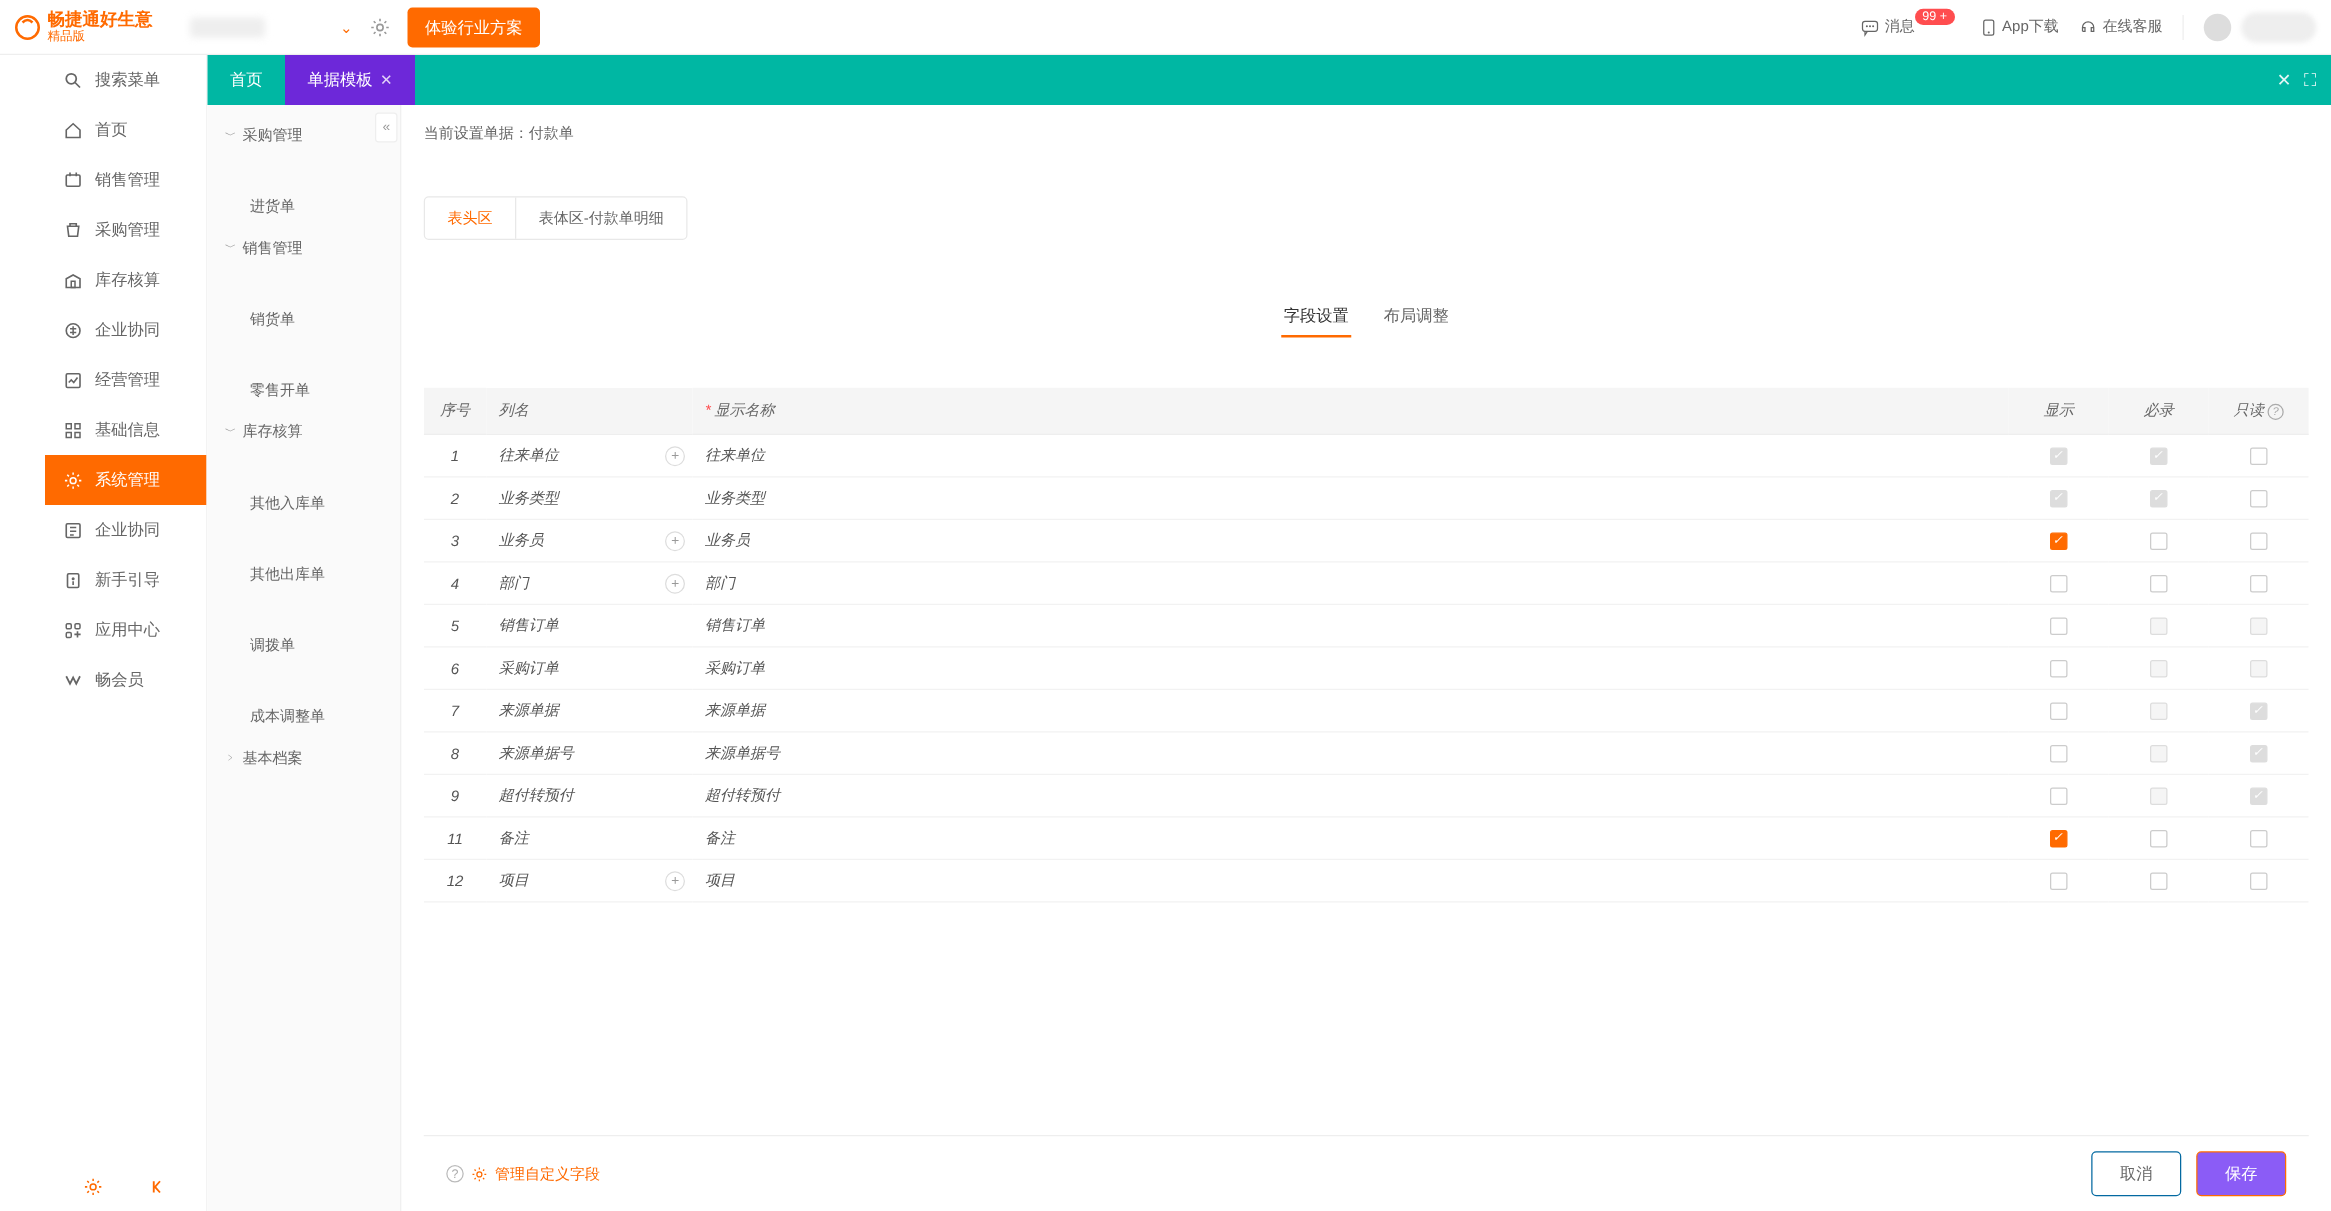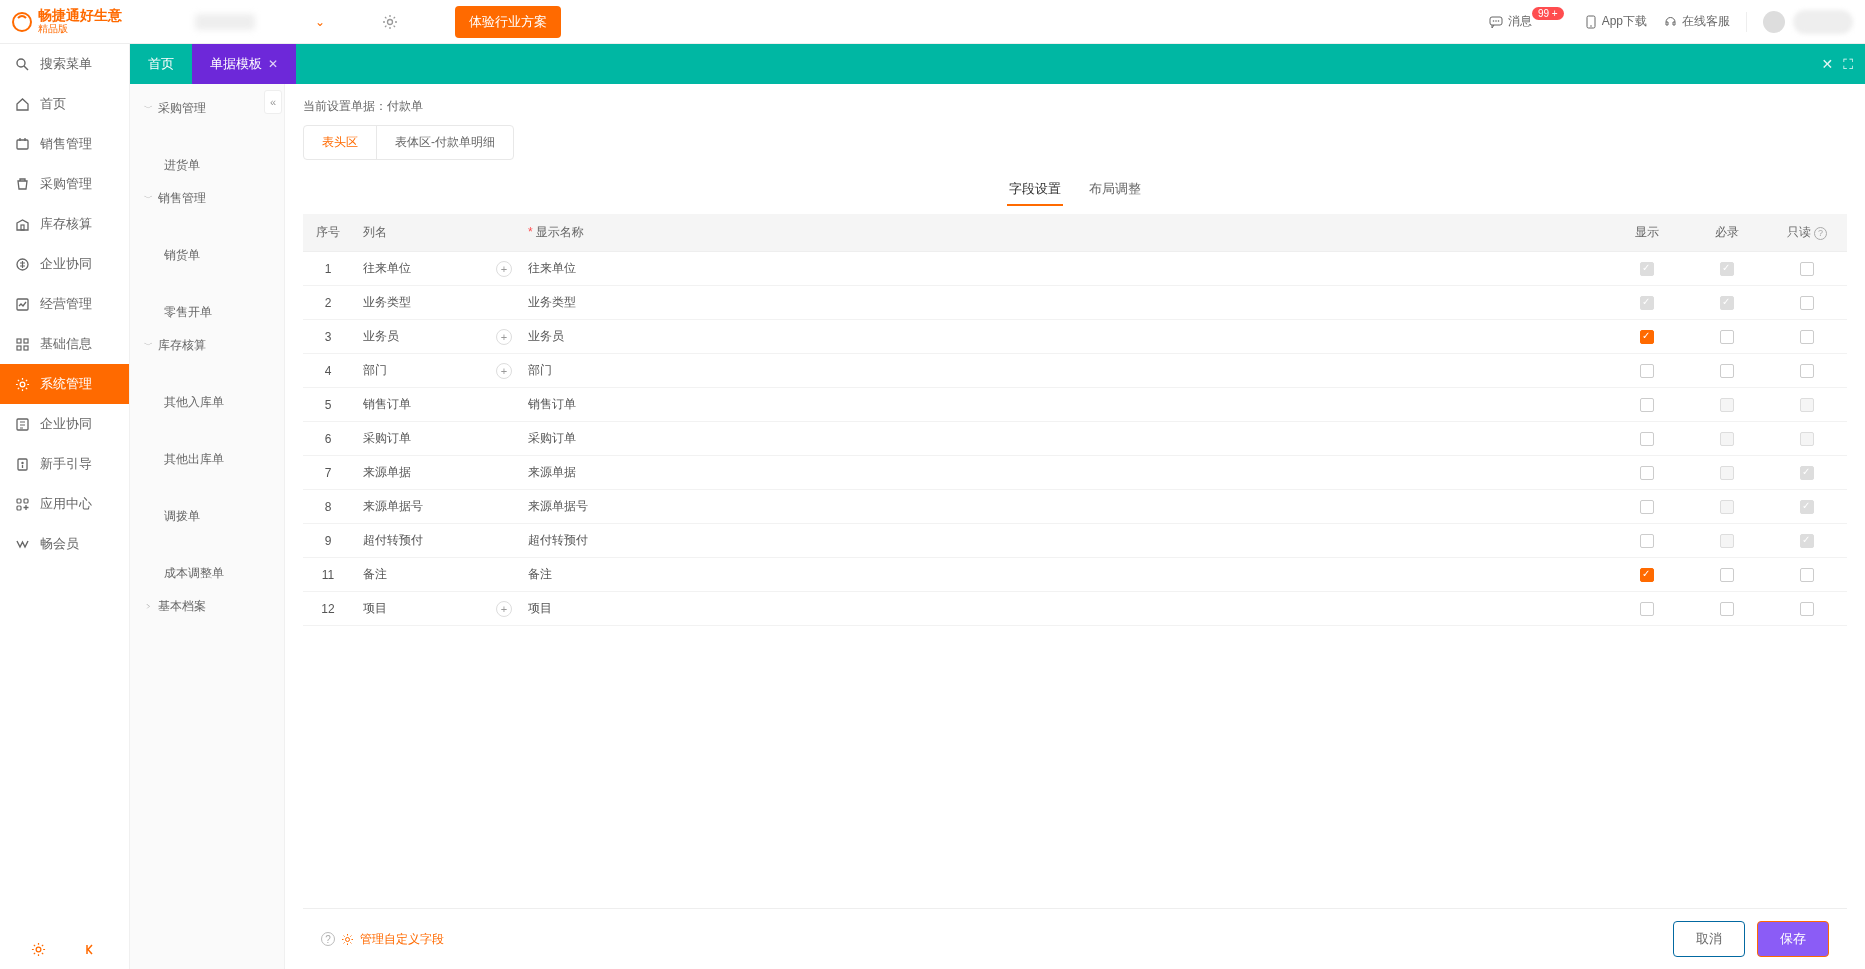--- a/index.html
+++ b/index.html
@@ -1,35 +1,35 @@
 <!DOCTYPE html>
 <html><head>
   <meta charset="utf-8">
   <style>
     * { margin: 0; padding: 0; box-sizing: border-box; }
     body { font-family: "Microsoft YaHei", Arial, sans-serif; font-size: 13px; color: #333; background: #fff; overflow: hidden; }
     
     
-    .top-header { height: 44px; display: flex; align-items: center; padding: 0 12px; border-bottom: 1px solid #eee; gap: 43px; }
+    .top-header { height: 44px; display: flex; align-items: center; padding: 0 12px; border-bottom: 1px solid #eee; }
     .logo-area { display: flex; align-items: center; width: 130px; }
     .logo-text { color: #ff6a00; font-weight: bold; font-size: 14px; margin-left: 6px; line-height: 1; }
     .logo-sub { color: #ff6a00; font-size: 10px; margin-left: 6px; }
     .company-select { display: flex; align-items: center; color: #999; margin-left: 10px; cursor: pointer; }
     .company-select .blur { filter: blur(3px); background: #eee; width: 60px; height: 16px; border-radius: 3px; }
     .company-select .caret { margin-left: 60px; color: #ff6a00; font-size: 12px; }
     .gear-btn { margin-left: 14px; color: #999; cursor: pointer; display:flex; align-items:center; }
     .primary-btn { background: #ff6a00; color: #fff; border: none; padding: 7px 14px; border-radius: 4px; margin-left: 14px; cursor: pointer; font-size: 13px; }
     .header-right { margin-left: auto; display: flex; align-items: center; gap: 16px; color: #666; font-size: 12px; }
     .header-right .item { display: flex; align-items: center; gap: 4px; cursor: pointer; }
     .badge { background: #ff4d4f; color: #fff; font-size: 10px; border-radius: 8px; padding: 1px 6px; position: relative; top: -8px; left: -4px; }
     .avatar-blur { width: 60px; height: 24px; background: #eee; border-radius: 12px; filter: blur(2px); }
     .user-icon { width:22px; height:22px; border-radius:50%; background:#ddd; display:inline-block; margin-right:4px;}
     
     
-    .layout { display: flex; height: calc(100vh - 44px); }
+    .layout { display: flex; height: calc(100vh - 44px); padding-left: 36px; }
     
     
     .left-nav { width: 130px; background: #fff; border-right: 1px solid #f0f0f0; display: flex; flex-direction: column; }
     .nav-list { flex: 1; }
     .nav-item { display: flex; align-items: center; padding: 11px 14px; color: #666; cursor: pointer; font-size: 13px; gap: 10px; }
     .nav-item.active { background: #ff6a00; color: #fff; }
     .nav-item .icon { width: 16px; display: inline-flex; justify-content: center; }
     .nav-bottom { padding: 12px; display: flex; justify-content: space-around; color: #ff6a00; }
     .nav-bottom span { cursor: pointer; }
     
@@ -49,32 +49,32 @@
     .tree-sidebar { width: 155px; background: #fafafa; border-right: 1px solid #f0f0f0; padding: 10px 0; overflow-y: auto; position: relative; }
     .collapse-handle { position: absolute; right: 2px; top: 6px; width: 18px; height: 24px; background: #fff; border: 1px solid #eee; border-radius: 3px; display: flex; align-items: center; justify-content: center; cursor: pointer; font-size: 11px; color: #999; }
     .tree-group { margin-bottom: 4px; }
     .tree-group-title { padding: 6px 14px; color: #666; cursor: pointer; display: flex; align-items: center; font-size: 12px; }
     .tree-group-title::before { content: "﹀"; font-size: 9px; margin-right: 5px; color: #999; }
     .tree-group-title.collapsed::before { content: "﹥"; }
     .tree-item { padding: 6px 14px 6px 34px; color: #666; cursor: pointer; font-size: 12px; margin-top: 28px; }
     .tree-item.active { background: #ffd9b8; color: #333; }
     
     
-    .main-panel { flex: 1; display: flex; flex-direction: column; padding: 14px 18px 0 18px; overflow: hidden; }
+    .main-panel { flex: 1; display: flex; flex-direction: column; padding: 14px 18px 0 18px; overflow: hidden; gap: 32px; }
     .breadcrumb-line { color: #666; font-size: 12px; margin-bottom: 10px; }
     .sub-tabs { display: flex; border: 1px solid #e8e8e8; border-radius: 4px; width: fit-content; margin-bottom: 14px; }
     .sub-tab { padding: 8px 18px; cursor: pointer; color: #666; font-size: 12px; border-right: 1px solid #e8e8e8; }
     .sub-tab:last-child { border-right: none; }
     .sub-tab.active { color: #ff6a00; }
     .inner-tabs { display: flex; justify-content: center; gap: 24px; margin-bottom: 8px; }
     .inner-tab { padding: 6px 2px; color: #666; cursor: pointer; font-size: 13px; }
     .inner-tab.active { color: #333; border-bottom: 2px solid #ff6a00; }
     
     
-    .table-wrap { flex: 1; overflow: auto; }
+    .table-wrap { flex: 1; overflow: auto; font-style: italic; }
     table { width: 100%; border-collapse: collapse; }
     thead th { background: #f5f5f5; padding: 10px 10px; text-align: left; font-weight: normal; color: #666; font-size: 12px; border-bottom: 1px solid #eee; }
     thead th.center { text-align: center; }
     tbody td { padding: 8px 10px; border-bottom: 1px solid #f2f2f2; font-size: 12px; color: #555; }
     tbody td.center { text-align: center; }
     tbody tr.highlighted { background: #ffe3ca; }
     .col-seq { width: 50px; text-align: center; }
     .col-name { width: 165px; position: relative; }
     .col-check { width: 80px; }
     .plus-btn { position: absolute; right: 6px; top: 50%; transform: translateY(-50%); width: 16px; height: 16px; border: 1px solid #ddd; border-radius: 50%; display: inline-flex; align-items: center; justify-content: center; font-size: 11px; color: #999; cursor: pointer; background:#fff; }

